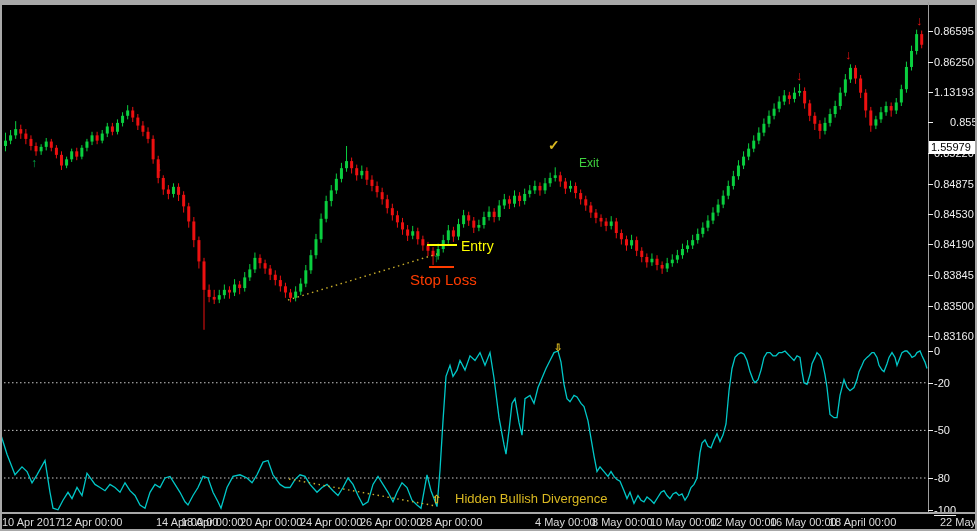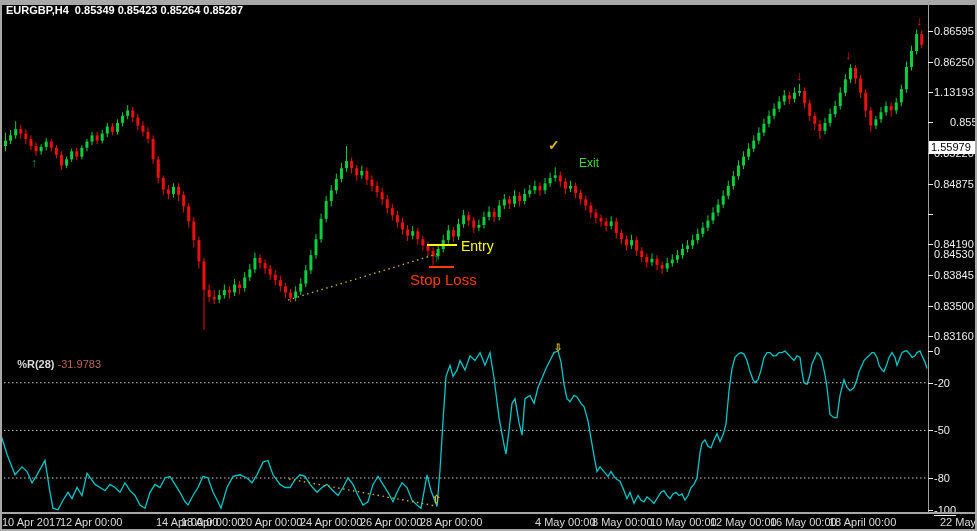--- a/index.html
+++ b/index.html
@@ -397,40 +397,36 @@
     </svg>
 
   <svg id="wpr-svg" width="928" height="168" style="top:344px;">
       <line x1="0" y1="38.75" x2="928" y2="38.75" stroke="#C8C8C8" stroke-width="1" stroke-dasharray="1.5 2.5"></line>
       <line x1="0" y1="86.375" x2="928" y2="86.375" stroke="#C8C8C8" stroke-width="1" stroke-dasharray="1.5 2.5"></line>
       <line x1="0" y1="134" x2="928" y2="134" stroke="#C8C8C8" stroke-width="1" stroke-dasharray="1.5 2.5"></line>
       <polyline points="0,88.0 7,110.2 15,130.8 22,122.9 27,127.6 32,138.8 37,130.8 45,116.5 50,148.3 53,164.2 58,165.8 63,156.2 68,148.3 72,154.6 77,143.5 82,151.5 87,129.2 95,140.4 100,143.5 105,146.7 110,140.4 115,143.5 120,148.3 125,138.8 130,146.7 135,151.5 140,161.0 145,164.2 150,148.3 155,140.4 160,143.5 165,134.0 170,132.4 175,140.4 180,148.3 185,157.8 188,161.0 193,151.5 198,143.5 203,132.4 208,134.0 213,148.3 218,157.8 221,164.2 227,143.5 233,132.4 240,130.8 247,134.0 252,138.8 257,130.8 263,118.1 268,116.5 273,130.8 280,140.4 285,143.5 290,143.5 295,135.6 300,130.8 305,132.4 310,140.4 317,148.3 322,143.5 327,140.4 333,146.7 338,151.5 343,143.5 348,134.0 353,140.4 358,151.5 363,161.0 368,157.8 373,140.4 378,132.4 383,140.4 388,148.3 393,157.8 397,148.3 402,138.8 407,143.5 412,156.2 417,161.0 421,164.2 427,130.8 431,146.7 434,154.6 437,162.6 440,126.1 443,76.9 446,32.4 450,21.3 453,32.4 457,26.1 460,16.5 465,26.1 470,11.8 475,16.5 480,8.6 485,21.3 490,8.6 494,34.0 499,73.7 504,100.7 506,110.2 509,86.4 512,59.4 515,54.6 519,78.4 522,91.1 525,54.6 530,51.4 534,59.4 538,43.5 542,34.0 546,24.5 550,16.5 554,8.6 558,7.0 561,18.1 564,40.3 567,54.6 570,57.8 574,51.4 577,53.0 581,59.4 584,62.6 588,76.9 591,94.3 594,111.8 597,127.6 600,122.9 604,127.6 608,132.4 611,127.6 614,132.4 617,135.6 620,137.2 624,146.7 627,154.6 630,148.3 634,159.4 638,151.5 641,156.2 644,157.8 647,153.0 651,156.2 654,159.4 658,153.0 661,148.3 664,146.7 667,151.5 670,154.6 673,149.9 676,148.3 679,151.5 682,149.9 685,156.2 688,151.5 691,143.5 694,140.4 697,134.0 700,108.6 702,99.1 705,95.9 708,102.3 711,103.8 714,95.9 717,89.6 720,97.5 723,91.1 726,80.0 729,46.7 732,24.5 735,13.4 738,10.2 741,8.6 744,10.2 747,16.5 750,27.6 753,35.6 755,38.8 758,35.6 761,26.1 764,13.4 767,8.6 770,8.6 773,11.8 776,11.8 779,8.6 782,8.6 785,7.0 788,10.2 791,13.4 794,16.5 797,11.8 800,13.4 802,27.6 804,38.8 807,40.3 810,30.8 812,19.7 815,13.4 817,8.6 820,11.8 822,16.5 825,30.8 827,43.5 830,70.5 834,73.7 837,73.7 840,51.4 844,35.6 847,43.5 850,46.7 854,43.5 857,35.6 859,27.6 862,21.3 864,16.5 867,13.4 869,11.8 872,8.6 874,8.6 877,13.4 879,21.3 882,26.1 884,27.6 887,19.7 889,13.4 892,8.6 895,13.4 897,21.3 900,13.4 902,8.6 905,7.0 907,7.0 910,10.2 912,13.4 915,11.8 917,8.6 920,7.0 922,11.8 925,18.1 927,24.5" fill="none" stroke="#00C7C7" stroke-width="1.3"></polyline>
       <line x1="289" y1="135" x2="436" y2="162" stroke="#C9AE2A" stroke-width="1.4" stroke-dasharray="1.5 3.5"></line>
     </svg>
 
-  <div id="main-header" class="abs" style="color: rgb(255, 255, 255);">EURGBP,H4  0.85349 0.85423 0.85264 0.85287</div>
-  <div id="wpr-header" class="abs">
-    <span id="wpr-label" style="color: rgb(216, 216, 216);">%R(28)</span><span> </span><span id="wpr-value" style="color: rgb(187, 102, 85);">-31.9783</span>
-  </div>
 
   <div id="axis-line" class="abs"></div>
   <div id="price-axis">
       <div class="axis-label" style="top: 25px; color: rgb(239, 239, 239);">0.86595</div>
       <div class="axis-tick" style="top: 31px; background: rgb(239, 239, 239);"></div>
       <div class="axis-label" style="top: 56px; color: rgb(239, 239, 239);">0.86250</div>
       <div class="axis-tick" style="top: 62px; background: rgb(239, 239, 239);"></div>
       <div class="axis-label" style="top: 86px; color: rgb(239, 239, 239);">1.13193</div>
       <div class="axis-tick" style="top: 92px; background: rgb(239, 239, 239);"></div>
       <div class="axis-label" style="top: 116px; color: rgb(239, 239, 239); padding-left: 16px;">0.85565</div>
       <div class="axis-tick" style="top: 122px; background: rgb(239, 239, 239);"></div>
       <div class="axis-label" style="top: 147px; color: rgb(239, 239, 239);">0.85220</div>
       <div class="axis-tick" style="top: 153px; background: rgb(239, 239, 239);"></div>
       <div class="axis-label" style="top: 178px; color: rgb(239, 239, 239);">0.84875</div>
       <div class="axis-tick" style="top: 184px; background: rgb(239, 239, 239);"></div>
-      <div class="axis-label" style="top: 208px; color: rgb(239, 239, 239); margin-top: 40px;">0.84530</div>
+      <div class="axis-label" style="top: 208px; color: rgb(239, 239, 239);">0.84530</div>
       <div class="axis-tick" style="top: 214px; background: rgb(239, 239, 239);"></div>
       <div class="axis-label" style="top: 238px; color: rgb(239, 239, 239);">0.84190</div>
       <div class="axis-tick" style="top: 244px; background: rgb(239, 239, 239);"></div>
       <div class="axis-label" style="top: 269px; color: rgb(239, 239, 239);">0.83845</div>
       <div class="axis-tick" style="top: 275px; background: rgb(239, 239, 239);"></div>
       <div class="axis-label" style="top: 300px; color: rgb(239, 239, 239);">0.83500</div>
       <div class="axis-tick" style="top: 306px; background: rgb(239, 239, 239);"></div>
       <div class="axis-label" style="top: 330px; color: rgb(239, 239, 239);">0.83160</div>
       <div class="axis-tick" style="top: 336px; background: rgb(239, 239, 239);"></div>
     </div>
@@ -465,20 +461,21 @@
       <div class="time-label" style="left: 829px; color: rgb(220, 220, 220);">18 April 00:00</div>
       <div class="time-label" style="left: 940px; color: rgb(220, 220, 220);">22 May 00:00</div>
     </div>
 
   <div id="entry-line" class="hline" style="left: 427px; top: 244px; width: 30px; background: rgb(255, 255, 0);"></div>
   <span id="entry-label" class="annot" style="left: 461px; top: 238px; color: rgb(255, 255, 0); font-size: 14px;">Entry</span>
   <div id="stop-line" class="hline" style="left: 429px; top: 266px; width: 25px; background: rgb(255, 60, 0);"></div>
   <span id="stop-label" class="annot" style="left: 410px; top: 271px; color: rgb(255, 60, 0); font-size: 15px;">Stop Loss</span>
   <span id="exit-label" class="annot" style="left: 579px; top: 156px; color: rgb(63, 210, 63); font-size: 12px;">Exit</span>
   <span id="exit-check" class="marker" style="left: 548px; top: 138px; color: rgb(217, 184, 33); font-size: 14px;">✓</span>
+  <span id="divergence-label" class="annot" style="left: 455px; top: 491px; color: rgb(217, 184, 33); font-size: 13px;">Hidden Bullish Divergence</span>
   <span id="wpr-low-marker" class="marker" style="left: 432px; top: 494px; color: rgb(217, 184, 33); font-size: 11px;">⇧</span>
   <span id="wpr-high-marker" class="marker" style="left: 554px; top: 343px; color: rgb(217, 184, 33); font-size: 10px;">⇩</span>
   <div id="arrows">
       <div class="marker" style="left: 156px; top: 160px; color: rgb(232, 18, 18); font-size: 13px;">↓</div>
       <div class="marker" style="left: 796px; top: 69px; color: rgb(232, 18, 18); font-size: 13px;">↓</div>
       <div class="marker" style="left: 845px; top: 48px; color: rgb(232, 18, 18); font-size: 13px;">↓</div>
       <div class="marker" style="left: 916px; top: 14px; color: rgb(232, 18, 18); font-size: 13px;">↓</div>
       <div class="marker" style="left: 31px; top: 157px; color: rgb(0, 177, 74); font-size: 12px;">↑</div>
       <div class="marker" style="left: 433px; top: 252px; color: rgb(0, 177, 74); font-size: 12px;">↑</div>
     </div>

